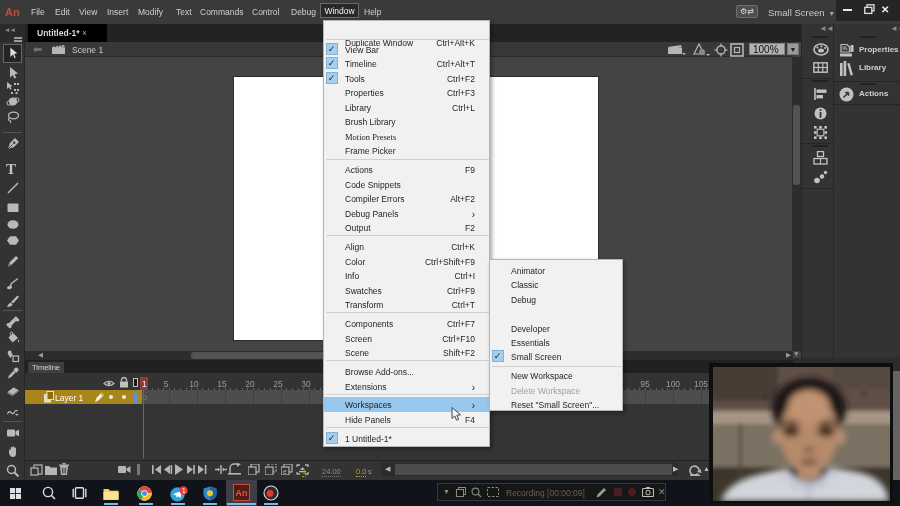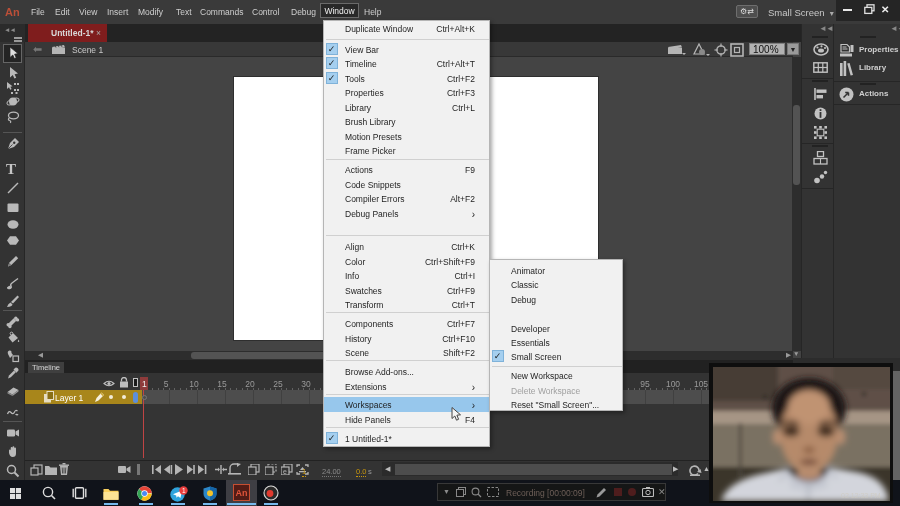--- a/index.html
+++ b/index.html
@@ -14,21 +14,21 @@
   #titlebar { left:0; top:0; width:900px; height:24px; background:#3a3a3a; }
   #anlogo { left:5px; top:6px; font-size:11px; font-weight:bold; color:#bb4f38; }
   .mitem { position:absolute; top:7px; font-size:8.5px; color:#cfcfcf; }
   #winItem { left:320px; top:3px; width:39px; height:15px; border:1px solid #6a6a6a; background:#282828; color:#f0f0f0; font-size:8.5px; text-align:center; line-height:14px; position:absolute;}
   #smallscreen { left:768px; top:7px; font-size:9.5px; color:#c8c8c8; position:absolute; }
   #gearbtn { left:736px; top:5px; width:22px; height:13px; background:#4e4e4e; border:1px solid #6e6e6e; border-radius:2px; position:absolute; color:#ddd; font-size:8px; text-align:center; line-height:12px;}
   #winctl { left:836px; top:0; width:64px; height:21px; background:#252525; position:absolute; }
   
   #tabbar { left:0; top:24px; width:900px; height:18px; background:#232323; }
   #toolhead { left:0; top:24px; width:25px; height:18px; background:#2b2b2b; color:#8a8a8a; font-size:6.5px; text-align:left; padding-left:4px; line-height:12px; letter-spacing:-1px;}
-  #doctab { left:28px; top:24px; width:79px; height:18px; background:#7f1d1d; color:#d8d8d8; font-size:8.5px; font-weight:bold; line-height:18px; padding-left:23px; }
+  #doctab { left:28px; top:24px; width:79px; height:18px; background:#000000; color:#d8d8d8; font-size:8.5px; font-weight:bold; line-height:18px; padding-left:9px; }
   
   #editbar { left:25px; top:42px; width:768px; height:15px; background:#383838; border-bottom:1px solid #2a2a2a; }
   
   #tools { left:0; top:42px; width:25px; height:438px; background:#333; border-right:1px solid #262626; }
   
   #paste { left:25px; top:57px; width:768px; height:294px; background:#444444; }
   #stage { left:234px; top:77px; width:364px; height:263px; background:#ffffff; position:absolute; box-shadow:0 0 0 1px #2e2e2e;}
   
   #hscroll { left:25px; top:351px; width:768px; height:9px; background:#2d2d2d; }
   #hthumb { left:191px; top:352px; width:409px; height:7px; background:#535353; border-radius:3px; }
@@ -652,21 +652,21 @@
         <circle cx="7" cy="8.5" r="3.4" fill="#e03a2f"></circle>
       </svg>
     <div style="position:absolute;left:104px;top:503px;width:14px;height:2px;background:#76b9ed;"></div>
     <div style="position:absolute;left:139px;top:503px;width:14px;height:2px;background:#76b9ed;"></div>
     <div style="position:absolute;left:171px;top:503px;width:14px;height:2px;background:#76b9ed;"></div>
     <div style="position:absolute;left:203px;top:503px;width:14px;height:2px;background:#76b9ed;"></div>
     <div style="position:absolute;left:227px;top:503px;width:29px;height:2px;background:#76b9ed;"></div>
     <div style="position:absolute;left:264px;top:503px;width:14px;height:2px;background:#76b9ed;"></div>
   </div>
   <div class="abs" id="menu">
-    <div class="mrow" style="top:0;text-align:right;">
+    <div class="mrow" style="top:14px;text-align:right;">
         <span class="lab">Duplicate Window</span>
         <span class="sc">Ctrl+Alt+K</span>
       </div>
     <div class="msep" style="top:18px;"></div>
     <div class="mrow" style="top:20.5px;">
         <span class="chk">✓</span>
         <span class="lab">View Bar</span>
       </div>
     <div class="mrow" style="top:35px;">
         <span class="chk">✓</span>
@@ -682,21 +682,21 @@
         <span class="lab">Properties</span>
         <span class="sc">Ctrl+F3</span>
       </div>
     <div class="mrow" style="top:78.5px;">
         <span class="lab">Library</span>
         <span class="sc">Ctrl+L</span>
       </div>
     <div class="mrow" style="top:93px;">
         <span class="lab">Brush Library</span>
       </div>
-    <div class="mrow" style="top:107.5px;">
+    <div class="mrow" style="top:107.5px;font-family:Liberation Serif, serif;">
         <span class="lab">Motion Presets</span>
       </div>
     <div class="mrow" style="top:122px;">
         <span class="lab">Frame Picker</span>
       </div>
     <div class="msep" style="top:137.5px;"></div>
     <div class="mrow" style="top:141px;">
         <span class="lab">Actions</span>
         <span class="sc">F9</span>
       </div>
@@ -704,20 +704,24 @@
         <span class="lab">Code Snippets</span>
       </div>
     <div class="mrow" style="top:170px;">
         <span class="lab">Compiler Errors</span>
         <span class="sc">Alt+F2</span>
       </div>
     <div class="mrow" style="top:184.5px;">
         <span class="lab">Debug Panels</span>
         <span class="sc" style="font-size:10px;">›</span>
       </div>
+    <div class="mrow" style="top:199px;">
+        <span class="lab">Output</span>
+        <span class="sc">F2</span>
+      </div>
     <div class="msep" style="top:214px;"></div>
     <div class="mrow" style="top:218px;">
         <span class="lab">Align</span>
         <span class="sc">Ctrl+K</span>
       </div>
     <div class="mrow" style="top:232.5px;">
         <span class="lab">Color</span>
         <span class="sc">Ctrl+Shift+F9</span>
       </div>
     <div class="mrow" style="top:247px;">
@@ -731,21 +735,21 @@
     <div class="mrow" style="top:276px;">
         <span class="lab">Transform</span>
         <span class="sc">Ctrl+T</span>
       </div>
     <div class="msep" style="top:291px;"></div>
     <div class="mrow" style="top:295px;">
         <span class="lab">Components</span>
         <span class="sc">Ctrl+F7</span>
       </div>
     <div class="mrow" style="top:309.5px;">
-        <span class="lab">History</span>
+        <span class="lab">Screen</span>
         <span class="sc">Ctrl+F10</span>
       </div>
     <div class="mrow" style="top:324px;">
         <span class="lab">Scene</span>
         <span class="sc">Shift+F2</span>
       </div>
     <div class="msep" style="top:339px;"></div>
     <div class="mrow" style="top:343px;">
         <span class="lab">Browse Add-ons...</span>
       </div>

